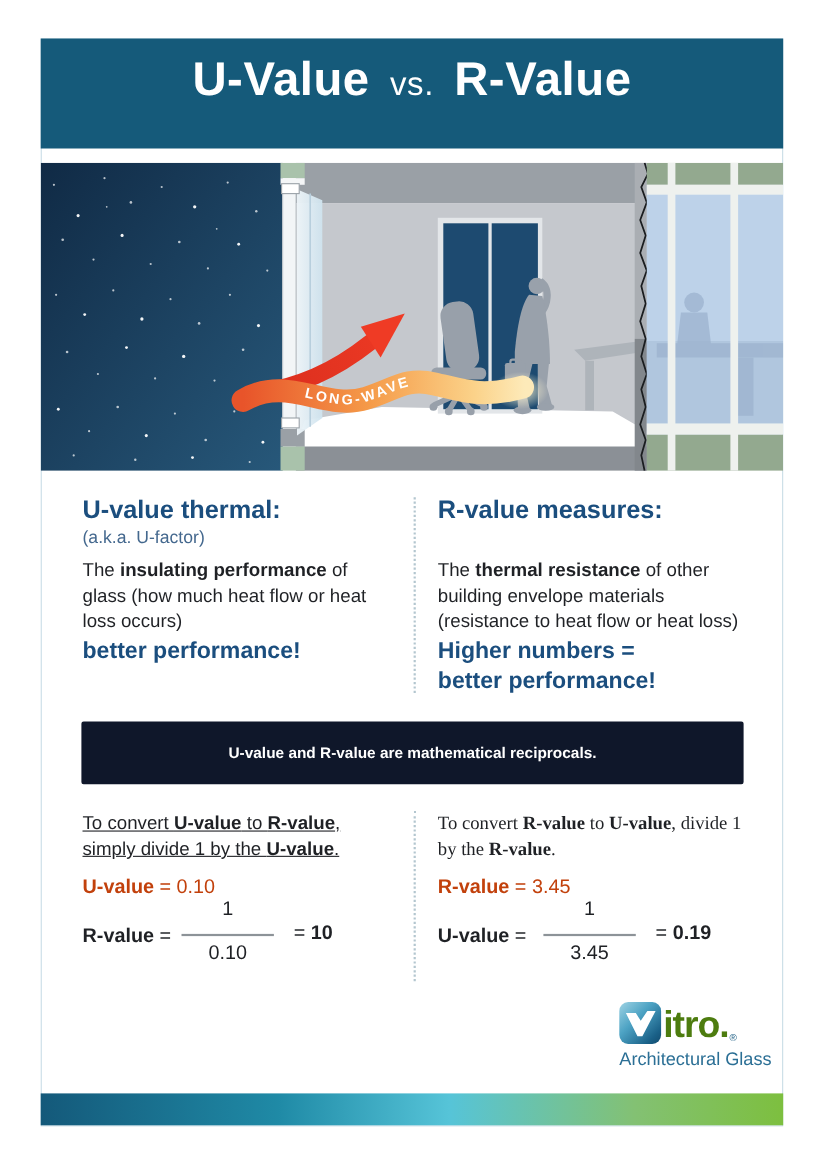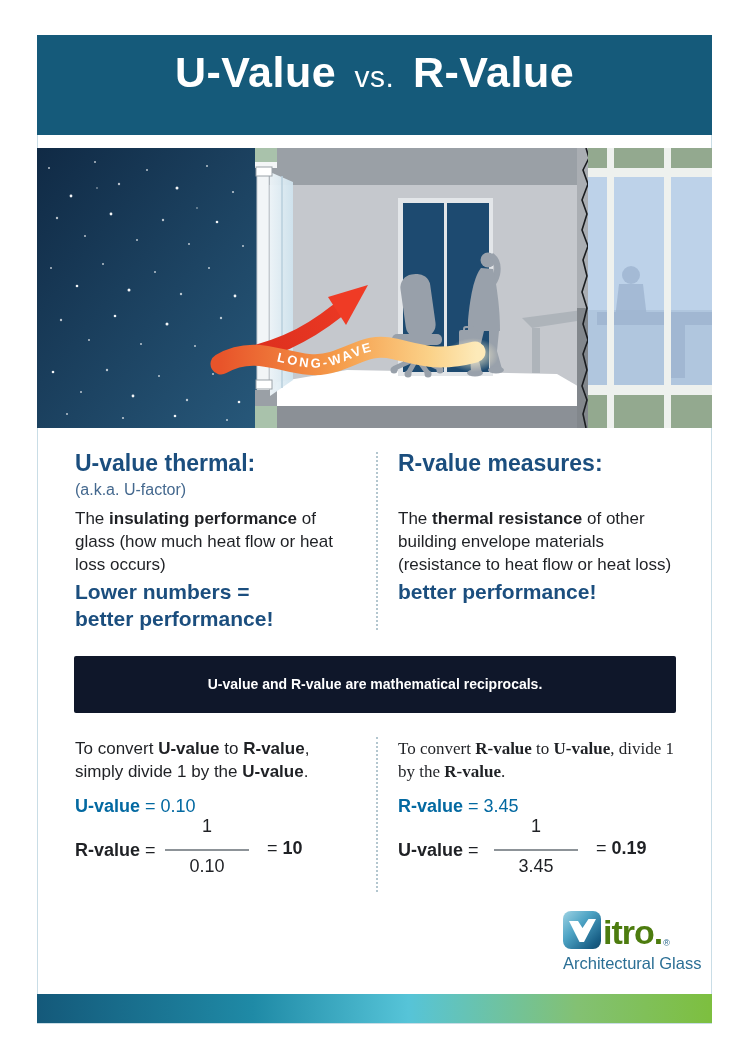--- a/index.html
+++ b/index.html
@@ -15,21 +15,21 @@
   .illo{left:37px;top:148px;width:675px;height:280px;}
   
   .col-head{font-size:23px;font-weight:bold;color:#1b4e7e;}
   .aka{font-size:16px;color:#44688e;}
   .body-txt{font-size:17px;line-height:23px;color:#1f2125;}
   .tagline{font-size:21px;line-height:27px;font-weight:bold;color:#1b4e7e;}
   .divider{border-left:2px dotted #b3c6cf;width:0;}
   
   .banner{left:74px;top:656px;width:602px;height:57px;background:#0f172a;color:#ffffff;font-size:14px;font-weight:bold;text-align:center;line-height:57px;border-radius:2px;}
   
-  .given{font-size:18px;color:#0369a1;text-align:center;}
+  .given{font-size:18px;color:#c2410c;text-align:center;}
   .flabel{font-size:18px;color:#1f2125;}
   .frac-num,.frac-den{font-size:18px;color:#1f2125;text-align:center;}
   .frac-line{border-top:2px solid #8d9398;width:84px;}
   b{font-weight:bold;}
   
   .logo{left:563px;top:911px;width:140px;}
   .logo-row{display:flex;align-items:flex-end;}
   .vmark{width:38px;height:38px;border-radius:8px;background:linear-gradient(135deg,#9ed3e4 0%,#4da3c4 40%,#1a6188 82%,#124a6d 100%);position:relative;}
   .wordmark{font-size:34px;font-weight:bold;color:#4d7c0f;line-height:34px;margin-left:2px;letter-spacing:-1px;}
   .reg{font-size:9px;color:#1a5c82;margin-left:1px;line-height:12px;}
@@ -221,35 +221,35 @@
     <text font-size="13" font-weight="bold" fill="#ffffff" letter-spacing="2.2" dominant-baseline="middle">
       <textPath href="#ribbonPath" startOffset="58">LONG-WAVE</textPath>
     </text>
   </g>
 </svg>
 
 <div class="abs col-head" style="left:75px;top:450px;">U-value thermal:</div>
 <div class="abs aka" style="left:75px;top:481px;">(a.k.a. U-factor)</div>
 <div class="abs body-txt" style="left:75px;top:507px;width:258px;"><span>The </span><b>insulating performance</b><span> of glass (how much heat flow or heat loss occurs)</span></div>
 <div class="abs tagline" style="left:75px;top:578px;">
-  <div>Lower numbers =</div>
   <div>better performance!</div>
 </div>
 
 <div class="abs divider" style="left:376px;top:452px;height:178px;"></div>
 
 <div class="abs col-head" style="left:398px;top:450px;">R-value measures:</div>
 <div class="abs body-txt" style="left:398px;top:507px;width:282px;"><span>The </span><b>thermal resistance</b><span> of other building envelope materials (resistance to heat flow or heat loss)</span></div>
 <div class="abs tagline" style="left:398px;top:578px;">
+  <div>Higher numbers =</div>
   <div>better performance!</div>
 </div>
 
 <div class="abs banner">U-value and R-value are mathematical reciprocals.</div>
 
-<div class="abs body-txt" style="left:75px;top:737px;width:272px;"><span>To convert </span><b>U-value</b><span> to </span><b>R-value</b><span>, simply divide 1 by the </span><b>U-value</b><span>.</span></div>
+<div class="abs body-txt" style="left:75px;top:737px;width:272px;text-decoration:underline;"><span>To convert </span><b>U-value</b><span> to </span><b>R-value</b><span>, simply divide 1 by the </span><b>U-value</b><span>.</span></div>
 <div class="abs given" style="left:75px;top:796px;"><b>U-value</b><span> = 0.10</span></div>
 <div class="abs flabel" style="left:75px;top:840px;"><b>R-value</b><span> =</span></div>
 <div class="abs frac-num" style="left:165px;top:816px;width:84px;">1</div>
 <div class="abs frac-line" style="left:165px;top:849px;"></div>
 <div class="abs frac-den" style="left:165px;top:856px;width:84px;">0.10</div>
 <div class="abs flabel" style="left:267px;top:838px;"><span>= </span><b>10</b></div>
 
 <div class="abs divider" style="left:376px;top:737px;height:155px;"></div>
 
 <div class="abs body-txt" style="left:398px;top:737px;width:280px;font-family:Liberation Serif, serif;"><span>To convert </span><b>R-value</b><span> to </span><b>U-value</b><span>, divide 1 by the </span><b>R-value</b><span>.</span></div>

